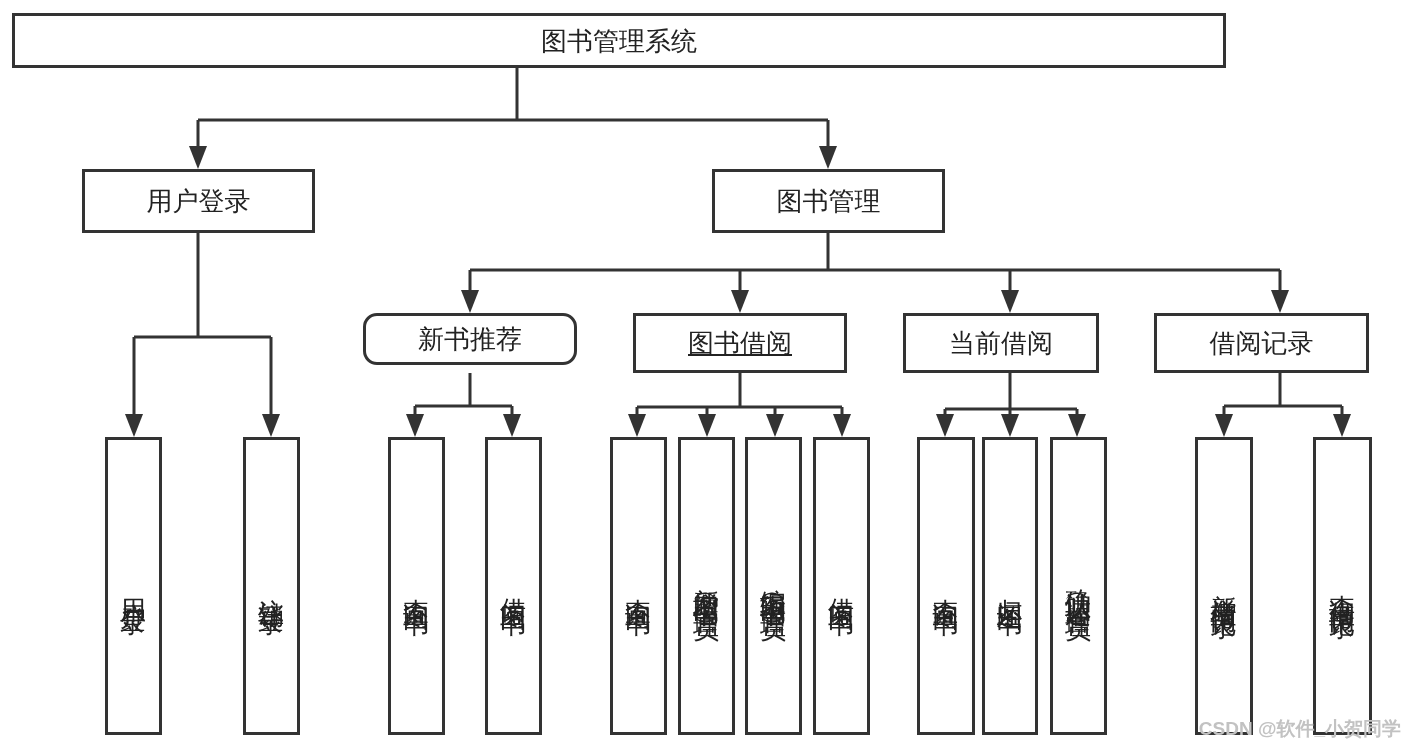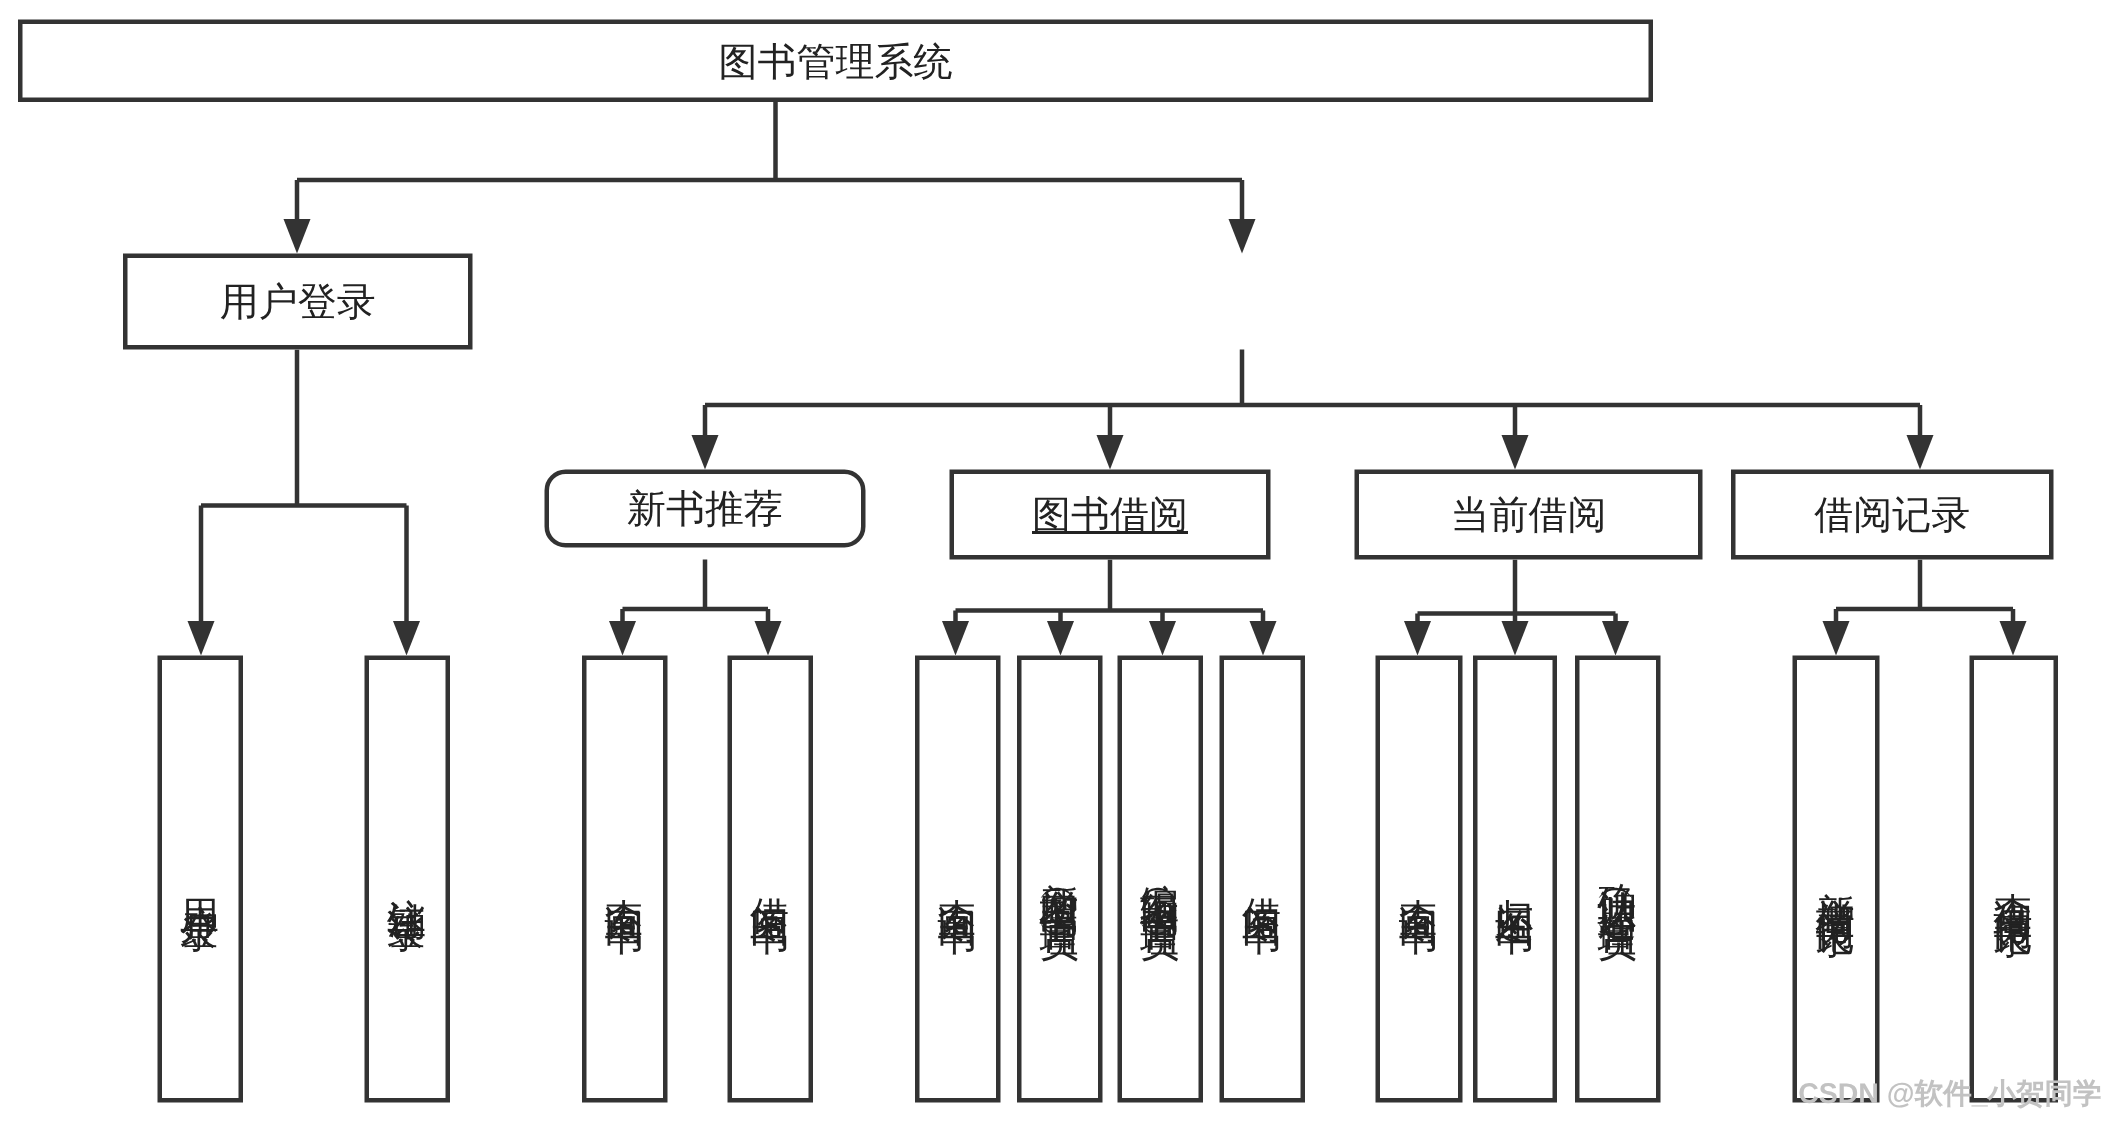--- a/index.html
+++ b/index.html
@@ -69,35 +69,38 @@
       <path d="M766,414 L784,414 L775,437 Z"></path>
       <path d="M833,414 L851,414 L842,437 Z"></path>
       <path d="M936,414 L954,414 L945,437 Z"></path>
       <path d="M1001,414 L1019,414 L1010,437 Z"></path>
       <path d="M1068,414 L1086,414 L1077,437 Z"></path>
       <path d="M1215,414 L1233,414 L1224,437 Z"></path>
       <path d="M1333,414 L1351,414 L1342,437 Z"></path>
     </g>
   </svg>
 
-  <div class="box" style="left:12px;top:13px;width:1090px;height:55px;">
+  <div class="box" style="left:12px;top:13px;width:1214px;height:55px;">
     <span>图书管理系统</span>
   </div>
 
   <div class="box" style="left:82px;top:169px;width:233px;height:64px;">
     <span>用户登录</span>
+  </div>
+  <div class="box" style="left:712px;top:169px;width:233px;height:64px;">
+    <span>图书管理</span>
   </div>
 
   <div class="box" style="left:363px;top:313px;width:214px;height:52px;border-radius:14px;">
     <span>新书推荐</span>
   </div>
   <div class="box" style="left:633px;top:313px;width:214px;height:60px;text-decoration:underline;">
     <span>图书借阅</span>
   </div>
-  <div class="box" style="left:903px;top:313px;width:232px;height:60px;">
+  <div class="box" style="left:903px;top:313px;width:196px;height:60px;">
     <span>当前借阅</span>
   </div>
   <div class="box" style="left:1154px;top:313px;width:215px;height:60px;">
     <span>借阅记录</span>
   </div>
 
   <div class="box vbox" style="left:105px;top:437px;width:57px;height:298px;">
     <span>用户登录</span>
   </div>
   <div class="box vbox" style="left:243px;top:437px;width:57px;height:298px;">

